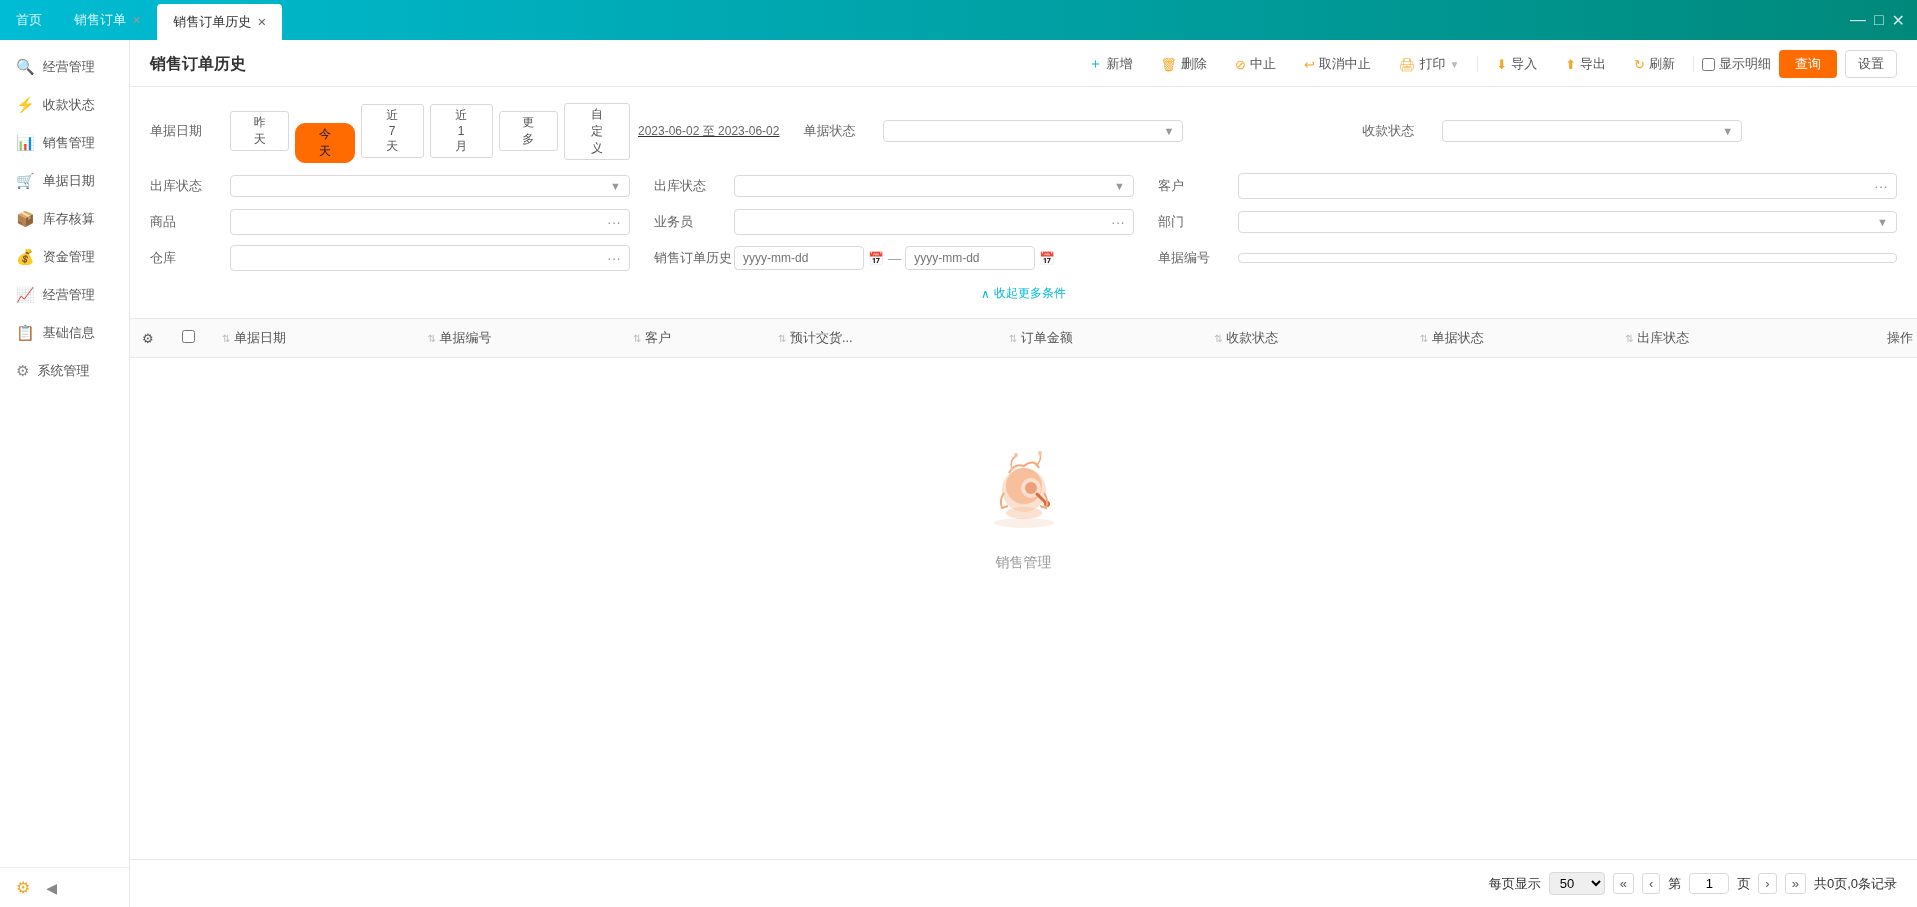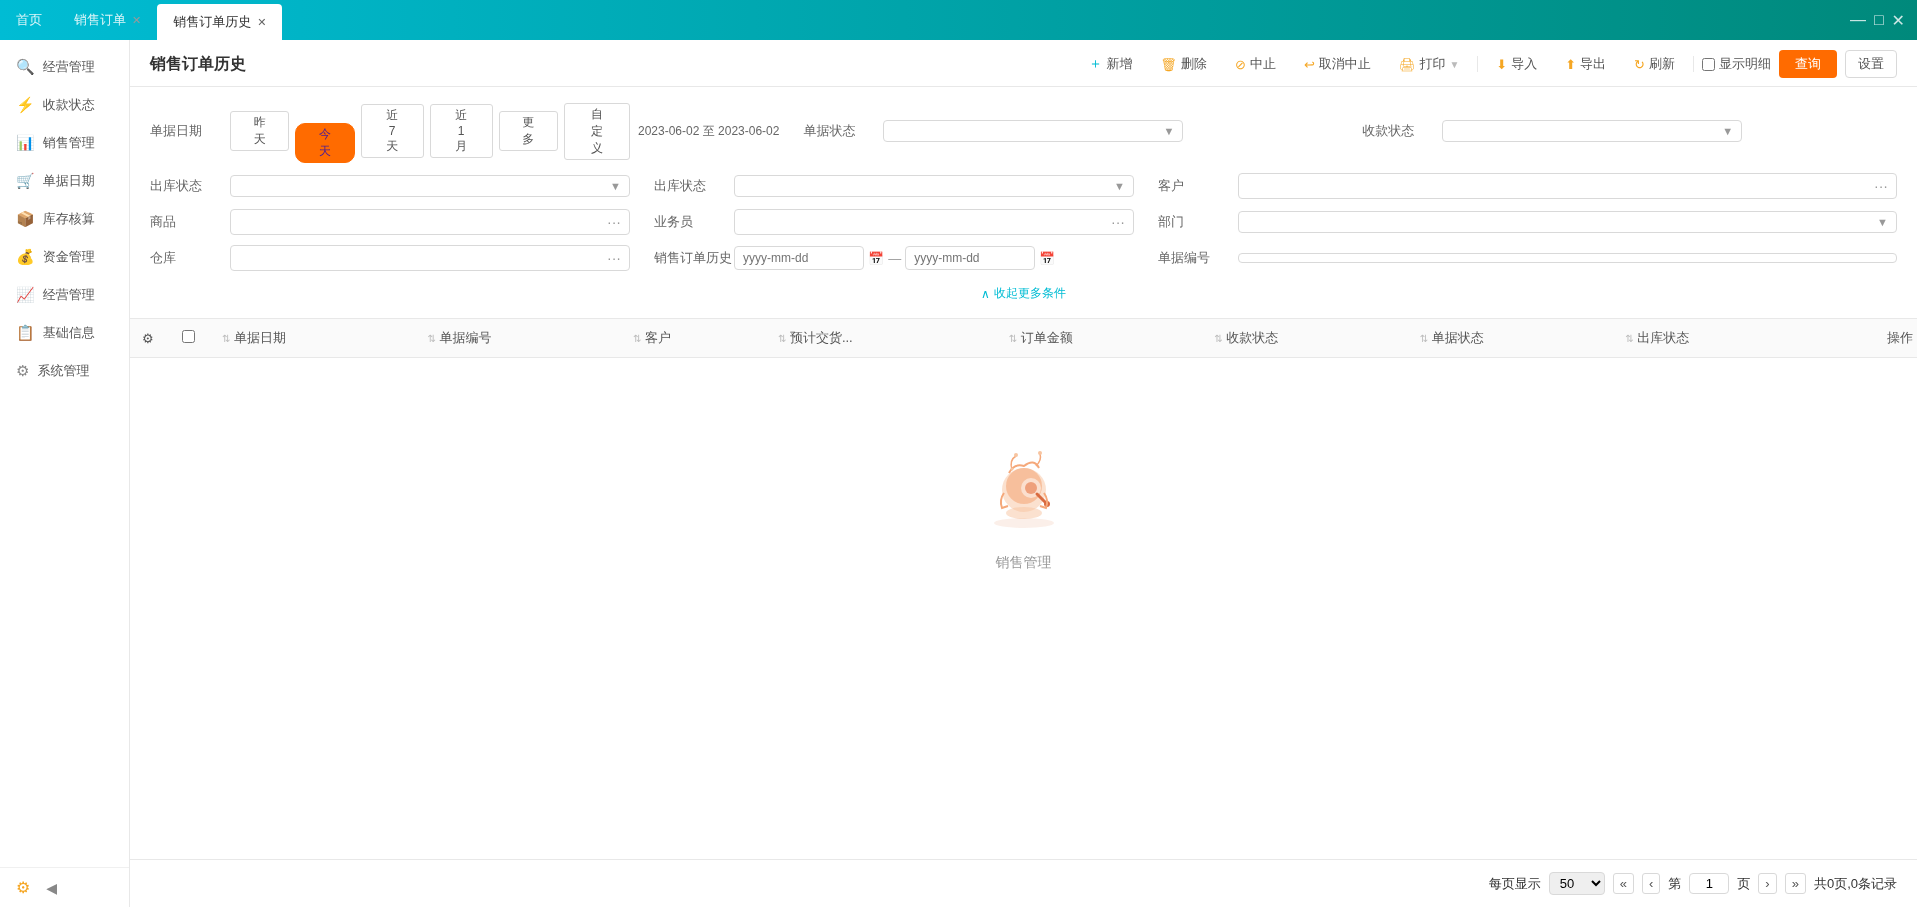--- a/index.html
+++ b/index.html
@@ -175,21 +175,21 @@
       padding: 2px 22px;
       border: 1px solid #d9d9d9;
       border-radius: 3px;
       cursor: pointer;
       font-size: 12px;
       background: #fff;
       color: #555;
     }
     .date-btn.active {
       background: #ff6b00;
-      color: #4c1d95;
+      color: #0f172a;
       border-color: #ff6b00;
       border-radius: 10px;
       margin-top: 24px;
     }
     .date-range {
       font-size: 12px;
       color: #666;
     }
     .filter-select {
       display: flex;
@@ -459,21 +459,21 @@
           <span class="filter-label">单据日期</span>
           <div class="date-filter">
             <button class="date-btn">昨天</button>
             <button class="date-btn active">今天</button>
             <button class="date-btn">近7天</button>
             <button class="date-btn">近1月</button>
             <button class="date-btn">更多</button>
             <button class="date-btn">自定义</button>
           </div>
         </div>
-        <div style="margin-left:8px;margin-right:24px;">
+        <div style="margin-left:8px;margin-right:24px;text-decoration:underline;">
           <span class="date-range">2023-06-02 至 2023-06-02</span>
         </div>
         <div class="filter-item" style="flex:1;">
           <span class="filter-label">单据状态</span>
           <div class="filter-select" style="flex:1;max-width:300px;">
             <span></span>
             <span class="chevron-icon">▼</span>
           </div>
         </div>
         <div style="width:24px;"></div>

